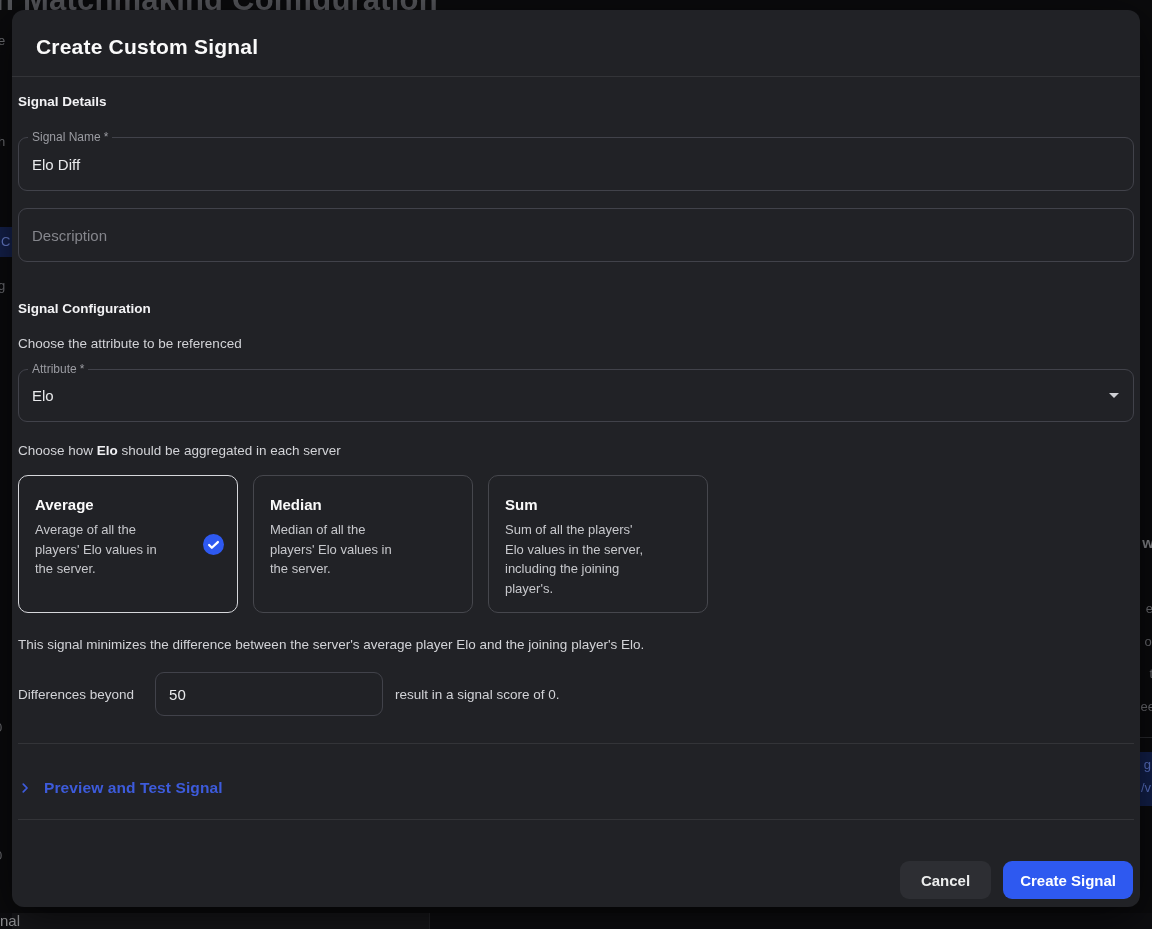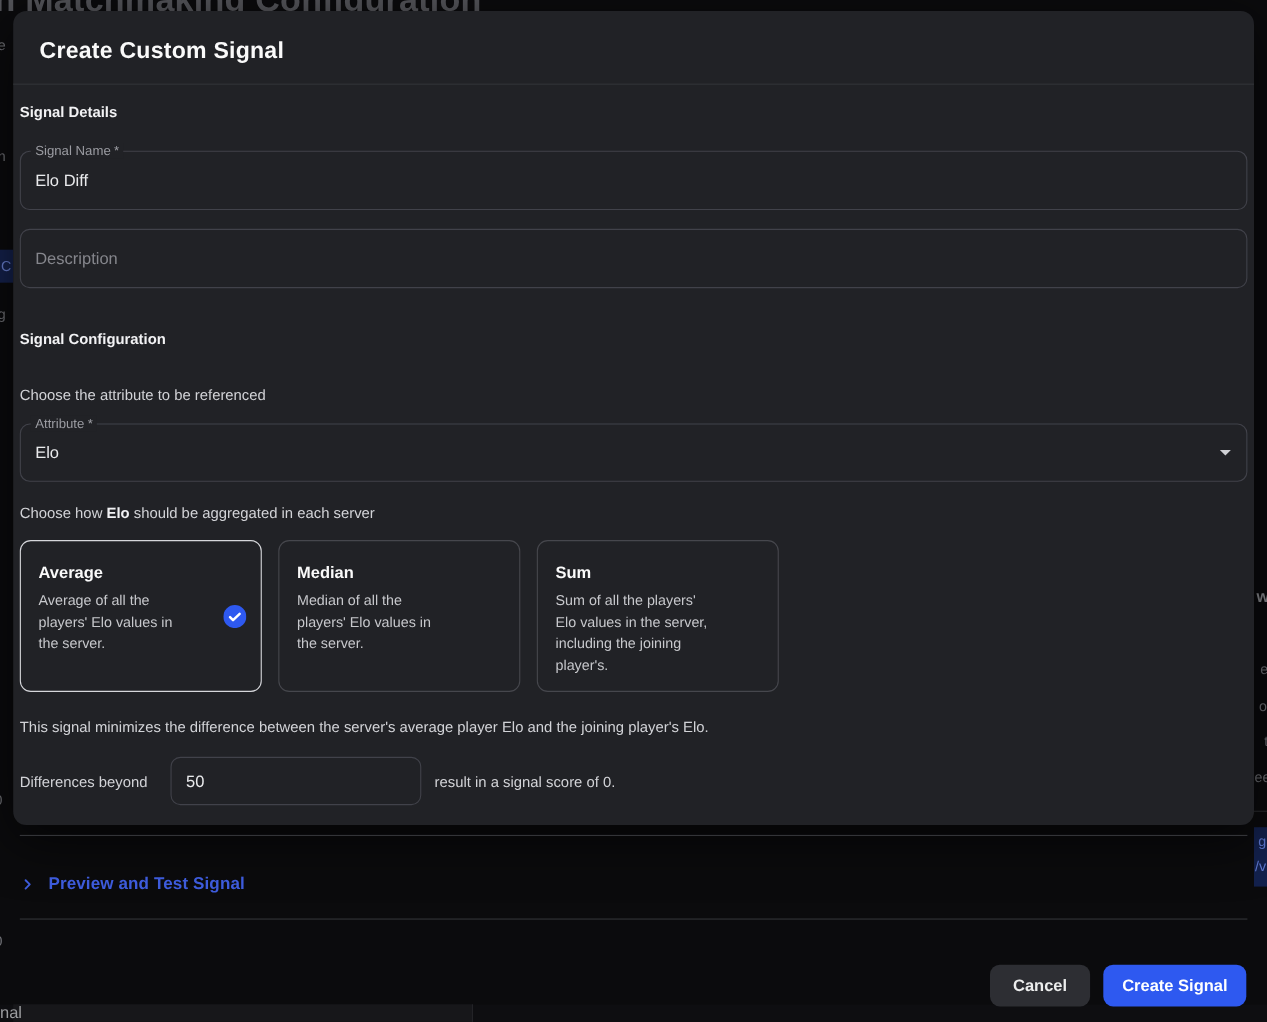--- a/index.html
+++ b/index.html
@@ -45,36 +45,36 @@
     position: absolute; left: 12px; bottom: 0; width: 418px; height: 16px;
     background: #17171a; border-right: 1px solid #232327;
   }
   .bg-bottom-text {
     position: absolute; left: 0; bottom: 0; font-size: 15px; color: #9b9c9f;
   }
 
   
   .modal {
     position: absolute; left: 12px; top: 10px;
-    width: 1128px; height: 740px;
+    width: 1128px; height: 897px;
     background: var(--modal-bg);
     border-radius: 12px;
     box-shadow: 0 12px 48px rgba(0,0,0,0.65);
     color: #e8e9eb;
   }
   .modal-header { padding: 25px 24px 0; }
   .modal-title { font-size: 21px; font-weight: 700; color: #fafafa; letter-spacing: 0.2px; }
   .header-divider { margin-top: 17px; height: 1px; background: #333438; }
   .modal-body { padding: 0 6px; }
 
   .section-heading { font-size: 13.5px; font-weight: 700; color: #f2f2f4; }
   .sec-details { margin-top: 17px; }
   .sec-config { margin-top: 39px; }
   .prompt-text { font-size: 13.5px; color: #d2d3d7; }
-  .attr-prompt { margin-top: 36px; }
+  .attr-prompt { margin-top: 20px; }
   .agg-prompt { margin-top: 21px; }
   .agg-prompt b { color: #f0f0f3; font-weight: 700; }
 
   
   .ofield {
     position: relative;
     border: 1px solid #41424a;
     border-radius: 9px;
     height: 54px;
     display: flex; align-items: center;

